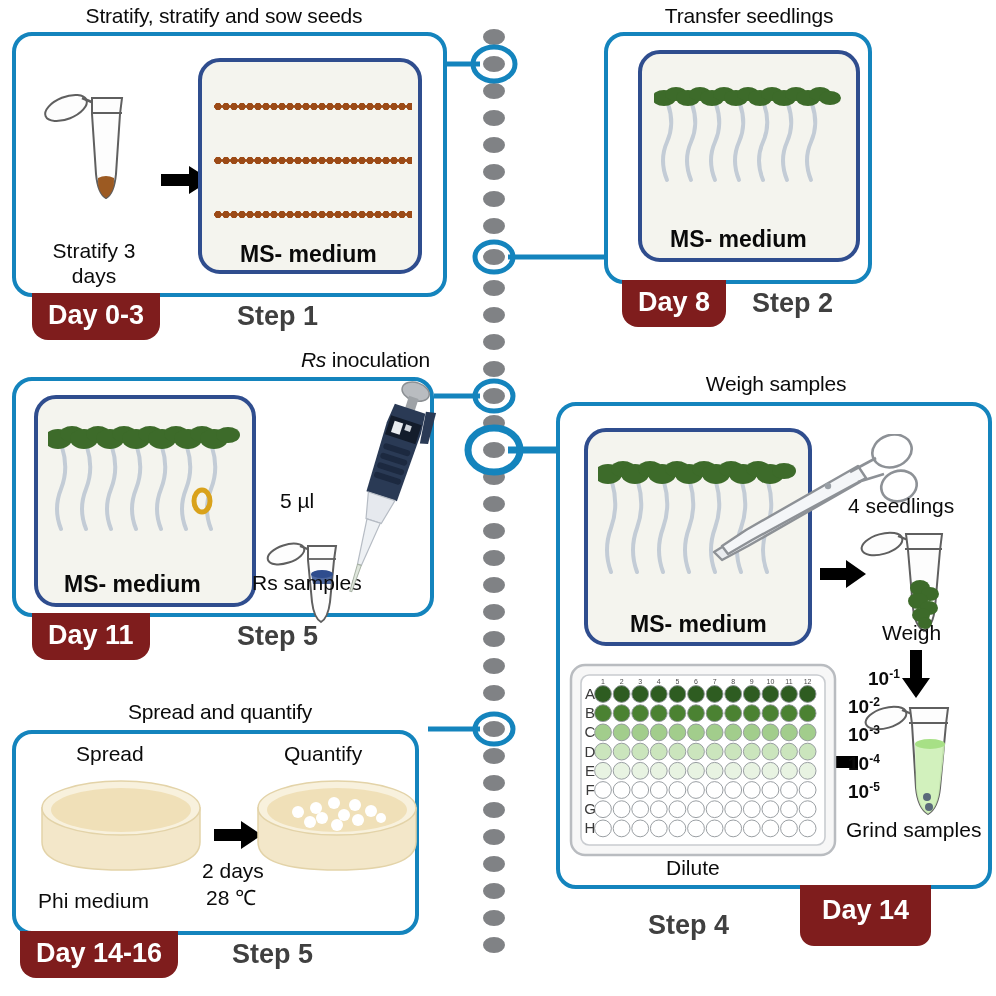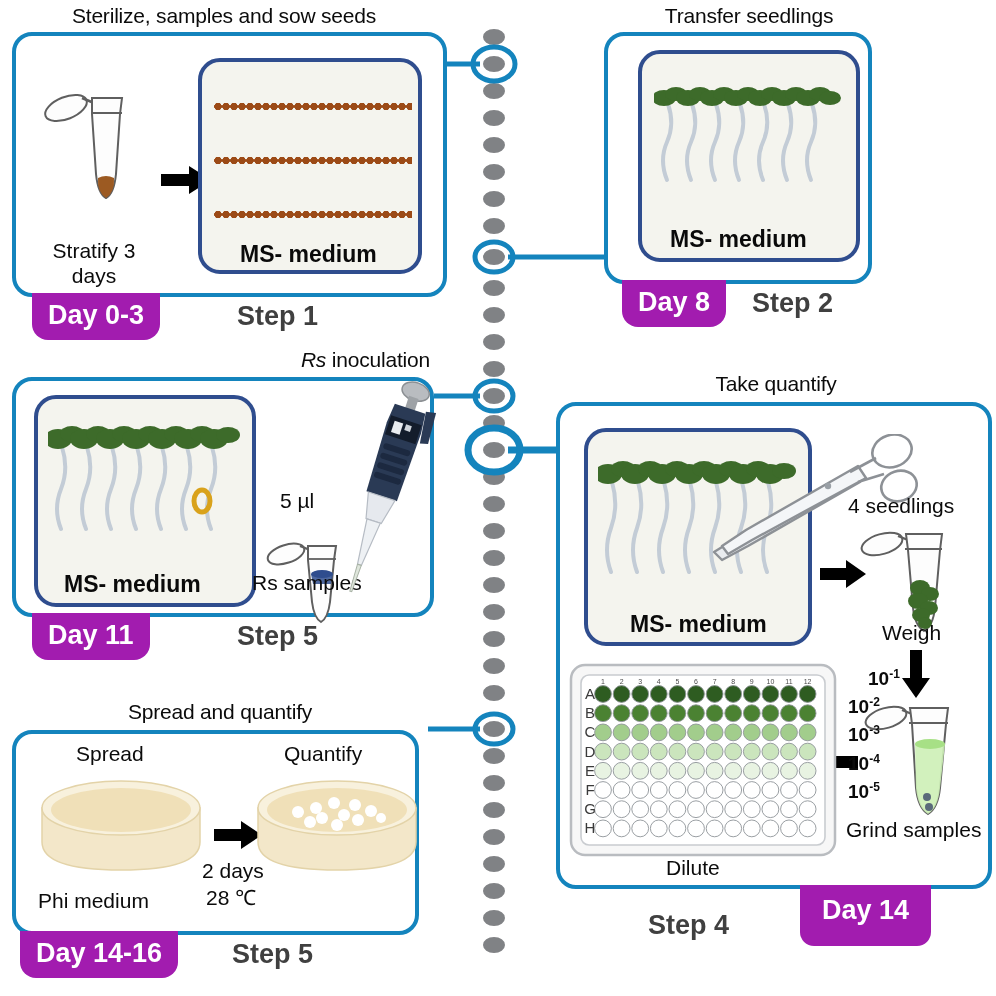--- a/index.html
+++ b/index.html
@@ -29,21 +29,21 @@
     color:#0b0b0b;
     white-space:nowrap;
     text-align:center;
     letter-spacing:-0.2px;
   }
   .panel-title .ital{font-style:italic;}
 
   
   .day-badge{
     position:absolute;
-    background:#a21caf;
+    background:#7f1d1d;
     color:#ffffff;
     font-weight:bold;
     font-size:27px;
     line-height:1;
     padding:9px 16px 11px 16px;
     border-radius:0 0 14px 14px;
     white-space:nowrap;
     box-sizing:border-box;
   }
   .day-badge.tab-left{border-radius:0 0 16px 16px;}
@@ -160,21 +160,21 @@
 
     <g fill="none" stroke="#1484bd">
       <ellipse cx="494" cy="64" rx="21" ry="17" stroke-width="5"></ellipse>
       <ellipse cx="494" cy="257" rx="19" ry="15" stroke-width="5"></ellipse>
       <ellipse cx="494" cy="396" rx="19" ry="15" stroke-width="5"></ellipse>
       <ellipse cx="494" cy="450" rx="26" ry="22" stroke-width="7"></ellipse>
       <ellipse cx="494" cy="729" rx="19" ry="15" stroke-width="5"></ellipse>
     </g>
   </svg>
 
-  <div class="panel-title" style="left:14px;top:4px;width:420px;">Sterilize, samples and sow seeds</div>
+  <div class="panel-title" style="left:14px;top:4px;width:420px;">Stratify, stratify and sow seeds</div>
 
   <div class="panel" style="left:12px;top:32px;width:435px;height:265px;">
 
     <svg class="svgfig" style="left:20px;top:50px;" width="120" height="150" viewBox="0 0 120 150" xmlns="http://www.w3.org/2000/svg">
       <g stroke="#5f5f5f" stroke-width="2" fill="#fdfdfd">
 
         <ellipse cx="30" cy="22" rx="22" ry="11" transform="rotate(-22 30 22)"></ellipse>
         <path d="M 46 12 L 58 17" stroke-width="2.5"></path>
 
         <path d="M 56 12 L 86 12 L 84 28 L 80 88 Q 78 108 70 112 Q 62 108 60 88 L 56 28 Z"></path>
@@ -319,21 +319,21 @@
         <path d="M 63 150 L 77 150 L 72 196 L 68 196 Z" fill="#eef1f4" stroke="#b6bcc4" stroke-width="1.2"></path>
 
         <path d="M 68 196 L 72 196 L 71 224 L 69 224 Z" fill="#dfe6dc" stroke="#a9b3a6" stroke-width="1"></path>
       </g>
     </svg>
   </div>
 
   <div class="day-badge tab-left" style="left:32px;top:613px;">Day 11</div>
   <div class="step-label" style="left:237px;top:623px;">Step 5</div>
 
-  <div class="panel-title" style="left:556px;top:372px;width:440px;">Take quantify</div>
+  <div class="panel-title" style="left:556px;top:372px;width:440px;">Weigh samples</div>
 
   <div class="panel" style="left:556px;top:402px;width:436px;height:487px;">
 
     <div class="ms-plate" style="left:24px;top:22px;width:228px;height:218px;">
       <svg style="position:absolute;left:10px;top:26px;" width="206" height="150" viewBox="0 0 206 150" xmlns="http://www.w3.org/2000/svg">
         <g stroke="#c3ccd6" stroke-width="4" fill="none" stroke-linecap="round">
           <path d="M 14 24 q 7 24 -1 46 q -8 22 0 44"></path>
           <path d="M 40 24 q 7 24 -1 46 q -8 22 0 44"></path>
           <path d="M 66 24 q 7 24 -1 46 q -8 22 0 44"></path>
           <path d="M 92 24 q 7 24 -1 46 q -8 22 0 44"></path>

